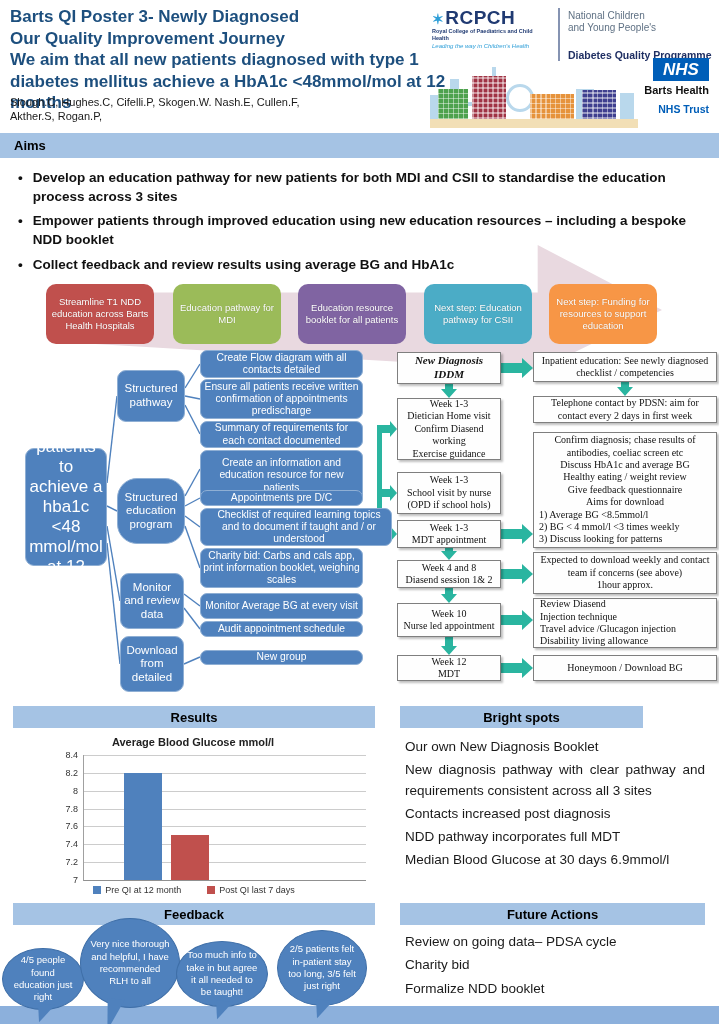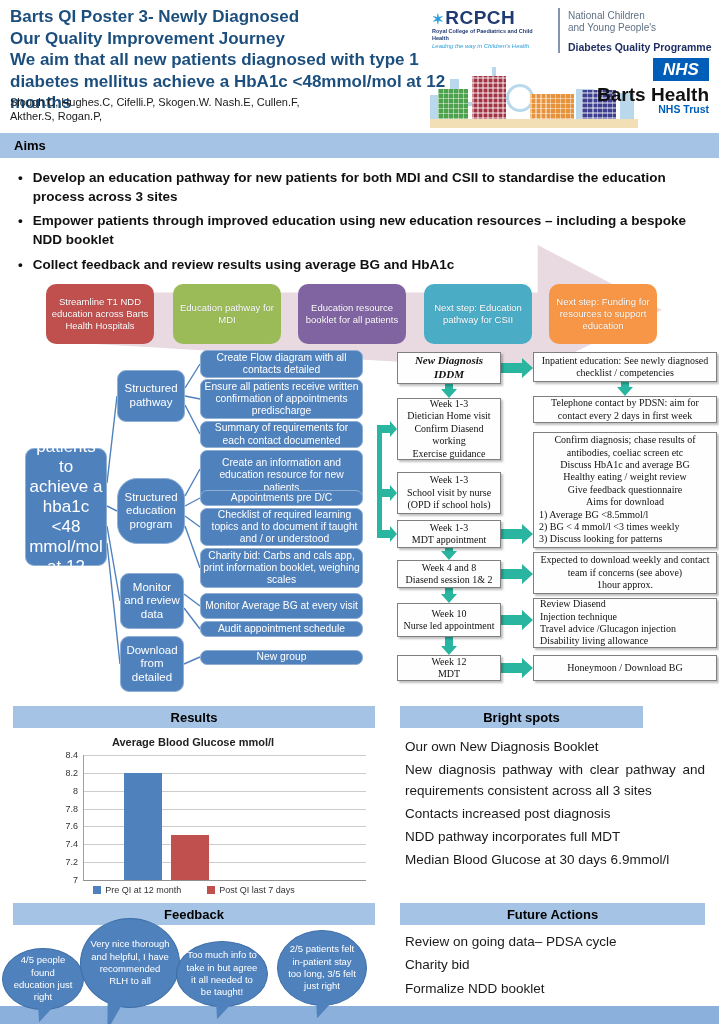--- a/index.html
+++ b/index.html
@@ -13,26 +13,26 @@
   .authors{position:absolute;left:10px;top:96px;width:430px;font-size:11px;color:#1a1a1a;
            line-height:1.25;white-space:pre-line;}
   .rcpch{position:absolute;left:432px;top:8px;display:flex;gap:8px;align-items:stretch;}
   .rcpch-left{width:118px;}
   .rcpch-acro{font-size:19px;font-weight:bold;color:#203a72;letter-spacing:.5px;line-height:1;}
   .rcpch-star{color:#2f9fd8;font-size:14px;margin-right:1px;}
   .rcpch-college{font-size:5.5px;font-weight:bold;color:#203a72;line-height:1.2;margin-top:1px;}
   .rcpch-tagline{font-size:6px;font-style:italic;color:#2f9fd8;margin-top:2px;}
   .rcpch-div{width:2px;background:#203a72;opacity:.55;}
   .prog{font-size:10px;color:#5f7184;line-height:1.2;padding-top:2px;}
-  .prog-bold{font-size:10.5px;font-weight:bold;color:#1f2f63;margin-top:7px;}
+  .prog-bold{font-size:10.5px;font-weight:bold;color:#1f2f63;margin-top:15px;}
   .nhs-box{position:absolute;right:10px;top:58px;width:56px;height:23px;background:#005EB8;
            color:#fff;font-style:italic;font-weight:bold;font-size:17px;display:flex;
            align-items:center;justify-content:center;}
   .nhs-org{position:absolute;right:10px;top:84px;width:120px;text-align:right;
-           font-size:19px;font-weight:bold;color:#111;}
+           font-size:11px;font-weight:bold;color:#111;}
   .nhs-trust{position:absolute;right:10px;top:103px;width:120px;text-align:right;
              font-size:10.5px;font-weight:bold;color:#005EB8;}
   
   .city{position:absolute;left:430px;top:62px;width:208px;height:66px;}
   .city .ground{position:absolute;left:0;bottom:0;width:100%;height:9px;background:#f2dfb6;}
   .sil{position:absolute;background:#b9d8ec;}
   .wheel{position:absolute;width:22px;height:22px;border:3px solid #b9d8ec;border-radius:50%;background:transparent;}
   .bld{position:absolute;background-image:
         repeating-linear-gradient(0deg,rgba(255,255,255,.45) 0 1.5px,transparent 1.5px 5px),
         repeating-linear-gradient(90deg,rgba(255,255,255,.45) 0 1.5px,transparent 1.5px 5px);}
@@ -214,21 +214,21 @@
     <div class="blue-box branch" style="left:117px;top:22px;width:68px;height:52px;">Structured pathway</div>
     <div class="blue-box branch" style="left:117px;top:130px;width:68px;height:66px;border-radius:20px;">Structured education program</div>
     <div class="blue-box branch" style="left:120px;top:225px;width:64px;height:56px;">Monitor and review data</div>
     <div class="blue-box branch" style="left:120px;top:288px;width:64px;height:56px;">Download from detailed</div>
 
     <div class="blue-box leaf" style="left:200px;top:2px;width:163px;height:28px;">Create Flow diagram with all contacts detailed</div>
     <div class="blue-box leaf" style="left:200px;top:31px;width:163px;height:40px;">Ensure all patients receive written confirmation of appointments predischarge</div>
     <div class="blue-box leaf" style="left:200px;top:73px;width:163px;height:27px;">Summary of requirements for each contact documented</div>
     <div class="blue-box leaf" style="left:200px;top:102px;width:163px;height:51px;">Create an information and education resource for new patients</div>
     <div class="blue-box leaf" style="left:200px;top:142px;width:163px;height:16px;">Appointments pre D/C</div>
-    <div class="blue-box leaf" style="left:200px;top:160px;width:163px;height:38px;padding-left:8px;">Checklist of required learning topics and to document if taught and / or understood</div>
+    <div class="blue-box leaf" style="left:200px;top:160px;width:192px;height:38px;padding-left:8px;">Checklist of required learning topics and to document if taught and / or understood</div>
     <div class="blue-box leaf" style="left:200px;top:200px;width:163px;height:40px;">Charity bid: Carbs and cals app, print information booklet, weighing scales</div>
     <div class="blue-box leaf" style="left:200px;top:245px;width:163px;height:26px;">Monitor Average BG at every visit</div>
     <div class="blue-box leaf" style="left:200px;top:273px;width:163px;height:16px;">Audit appointment schedule</div>
     <div class="blue-box leaf" style="left:200px;top:302px;width:163px;height:15px;">New group</div>
 
     <div class="wbox wbox-title" style="left:397px;top:4px;width:104px;height:32px;">New Diagnosis
 IDDM</div>
     <div class="wbox" style="left:397px;top:50px;width:104px;height:62px;">Week 1-3
 Dietician Home visit
 Confirm Diasend

